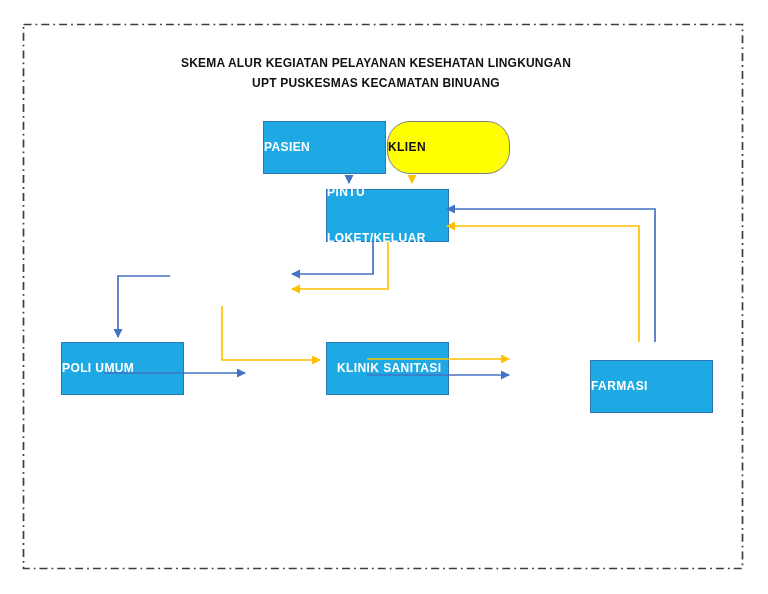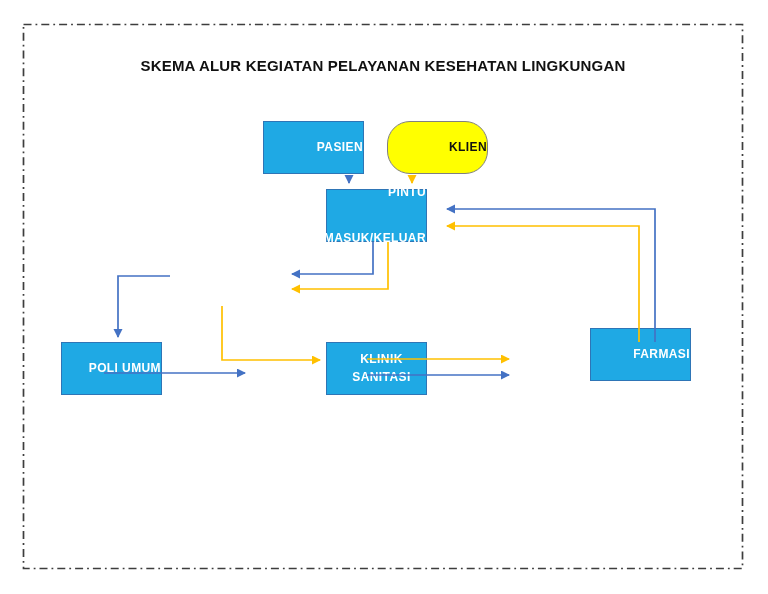--- a/index.html
+++ b/index.html
@@ -10,37 +10,37 @@
   }
   .canvas {
     position: relative;
     width: 768px;
     height: 594px;
     background: #ffffff;
     overflow: hidden;
   }
   .title-block {
     position: absolute;
-    left: 23px;
+    left: 16px;
     top: 54px;
     width: 720px;
     text-align: center;
     color: var(--title-text, #111111);
     font-weight: bold;
-    font-size: 15px;
+    font-size: 12px;
     letter-spacing: 0.2px;
     line-height: 1.65;
   }
   .node {
     position: absolute;
-    width: 101px;
+    width: 123px;
     height: 53px;
     display: flex;
     flex-direction: column;
-    align-items: flex-end;
+    align-items: flex-start;
     justify-content: center;
     box-sizing: border-box;
     font-weight: bold;
     font-size: 12px;
     letter-spacing: 0.4px;
     line-height: 1.45;
     text-align: center;
   }
   .node.blue {
     background: var(--box-blue, #1FA9E4);
@@ -51,21 +51,21 @@
     background: var(--box-yellow, #FFFF00);
     border: 1.5px solid var(--box-yellow-border, #808080);
     color: var(--box-text-dark, #111111);
   }
   .n-pasien  { left: 263px; top: 121px; }
   .n-klien   { left: 387px; top: 121px; border-radius: 23px; }
   .n-pintu   { left: 326px; top: 189px; gap: 28px; }
   .n-loket   { left: 171px; top: 252px; }
   .n-poli    { left: 61px;  top: 342px; }
   .n-klinik  { left: 326px; top: 342px; padding-left: 10px; }
-  .n-farmasi { left: 590px; top: 328px; padding-left: 44px; }
+  .n-farmasi { left: 590px; top: 360px; }
 
   svg.overlay {
     position: absolute;
     left: 0;
     top: 0;
     pointer-events: none;
   }
   polyline.conn {
     fill: none;
     stroke-width: 1.7px;
@@ -80,33 +80,34 @@
     stroke-width: 1.7px;
   }
 </style>
 </head>
 <body>
 
 <div class="canvas">
 
   <div class="title-block">
     <div>SKEMA ALUR KEGIATAN PELAYANAN KESEHATAN LINGKUNGAN</div>
+    <div>UPT PUSKESMAS KECAMATAN BINUANG</div>
   </div>
 
   <div class="node blue n-pasien">
     <span>PASIEN</span>
   </div>
 
   <div class="node yellow n-klien">
     <span>KLIEN</span>
   </div>
 
   <div class="node blue n-pintu">
     <span>PINTU</span>
-    <span>MASUK/KELUAR</span>
+    <span>LOKET/KELUAR</span>
   </div>
 
 
   <div class="node blue n-poli">
     <span>POLI UMUM</span>
   </div>
 
   <div class="node blue n-klinik">
     <span>KLINIK SANITASI</span>
   </div>

